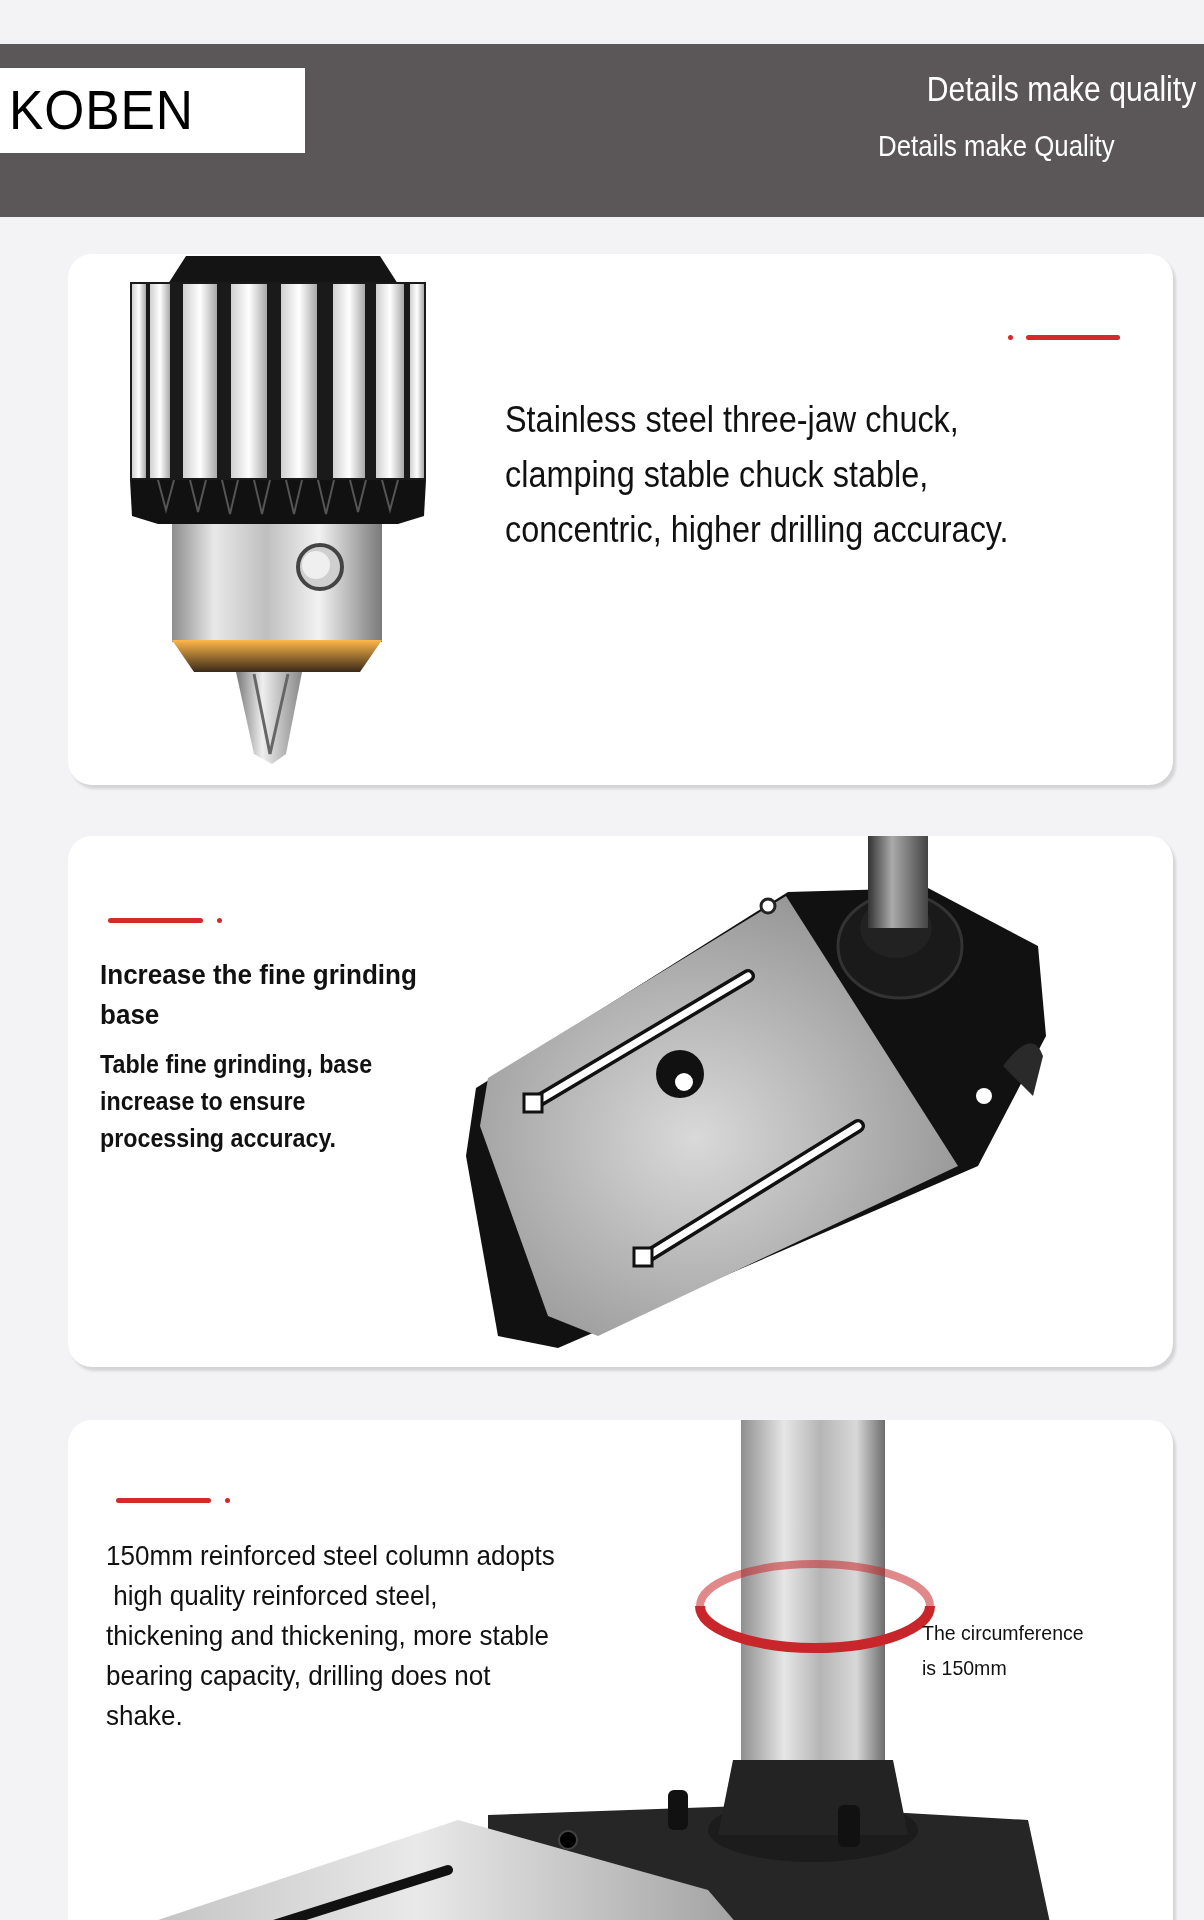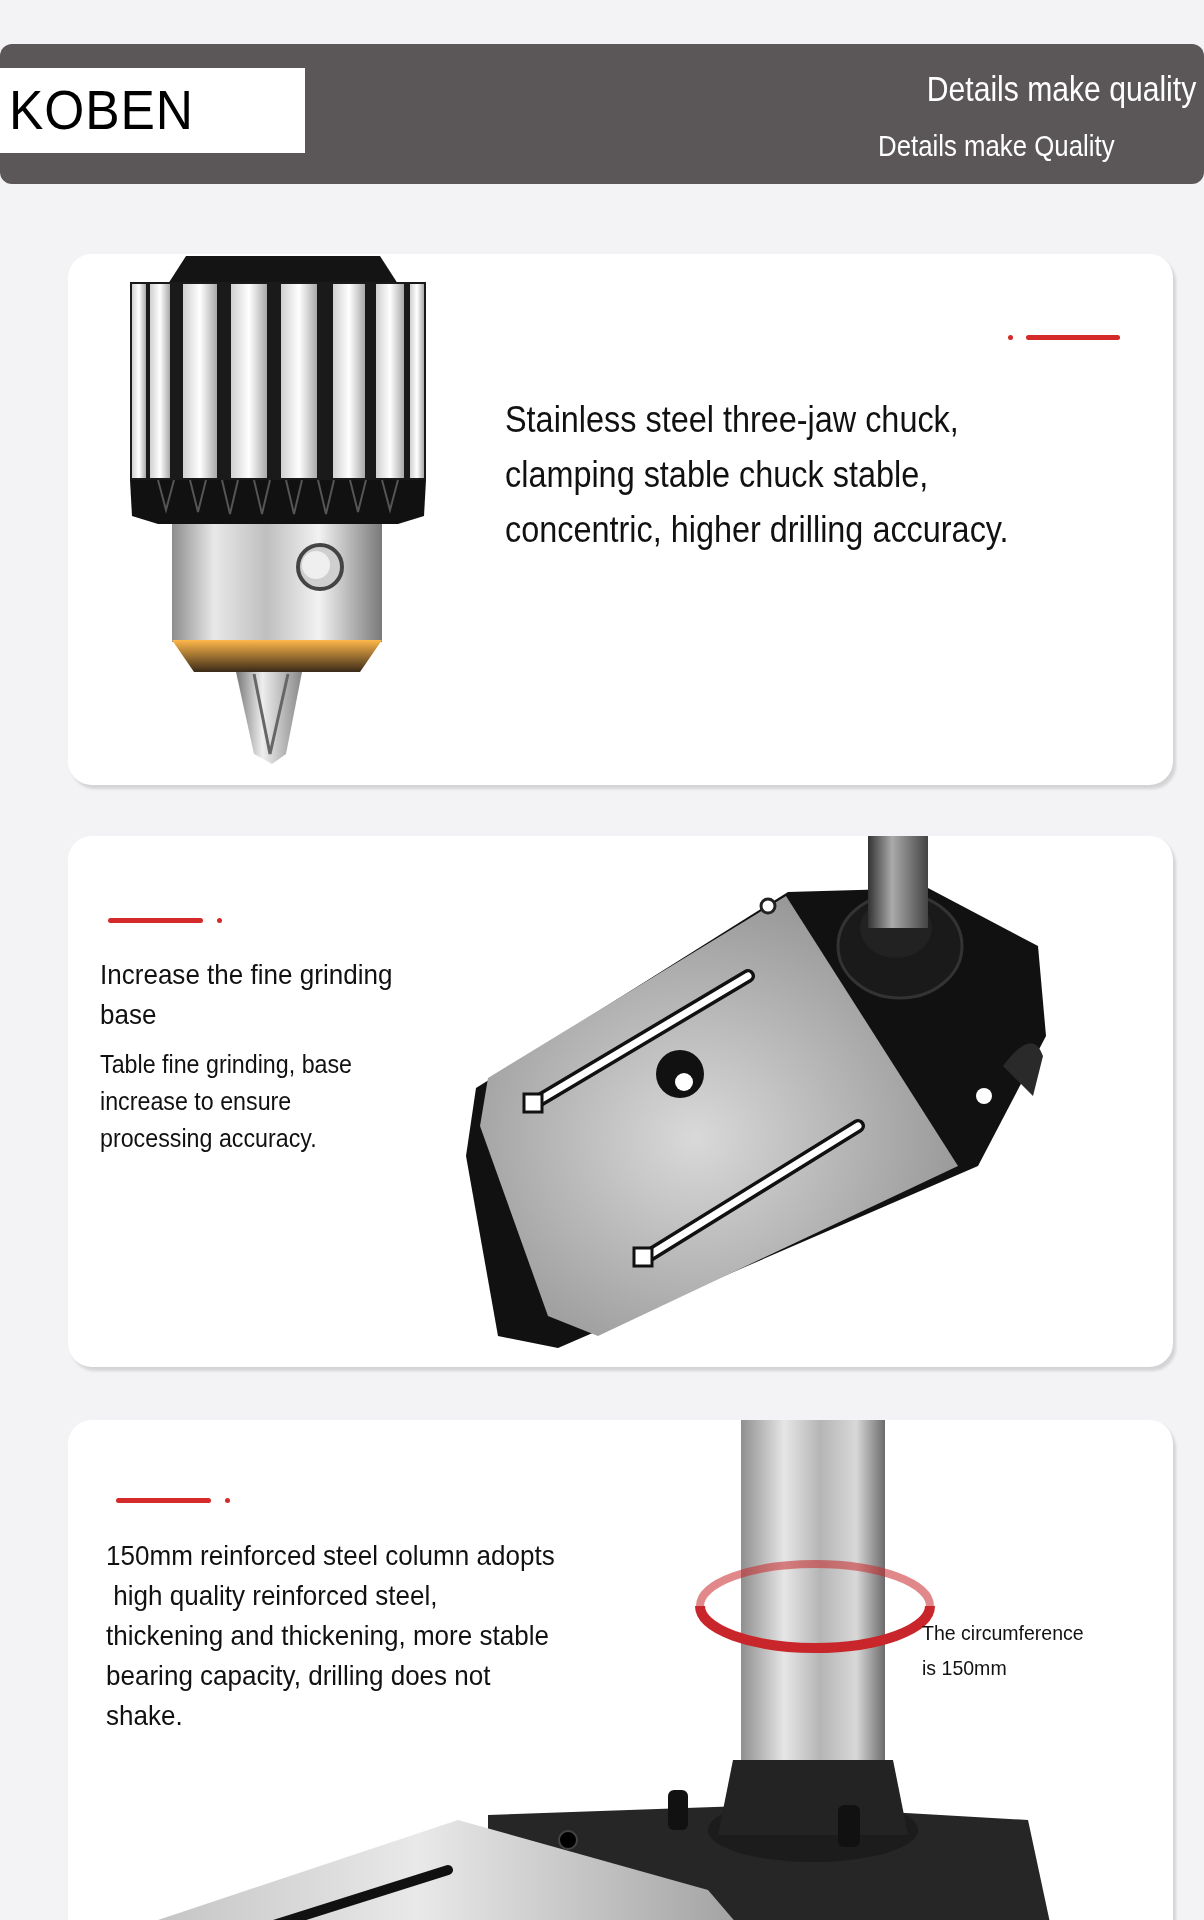--- a/index.html
+++ b/index.html
@@ -4,23 +4,22 @@
 <style>
   * { box-sizing: border-box; margin: 0; padding: 0; }
   html, body { width: 1204px; height: 1920px; overflow: hidden; }
   body {
     background: #f3f3f5;
     font-family: "Liberation Sans", "DejaVu Sans", sans-serif;
     color: #111;
     position: relative;
   }
   .header {
-    position: absolute; left: 0; top: 44px; width: 1204px; height: 140px;
+    position: absolute; left: 0; top: 44px; width: 1204px; height: 173px;
     background: #5b5759;
-    border-radius: 12px;
   }
   .logo-box {
     position: absolute; left: 0; top: 24px; width: 305px; height: 85px;
     background: #ffffff;
   }
   .logo-text {
     position: absolute; left: 9px; top: 10px;
     font-size: 56px; line-height: 64px; color: #000;
     letter-spacing: 1px; transform: scaleX(0.92); transform-origin: left center;
   }
@@ -36,21 +35,21 @@
     white-space: nowrap;
   }
 
   .card {
     position: absolute; left: 68px; width: 1105px;
     background: #fff; border-radius: 24px;
     box-shadow: 3px 4px 3px rgba(0,0,0,0.13);
     overflow: hidden;
   }
   .card-1 { top: 254px; height: 531px; text-decoration: underline; }
-  .card-2 { top: 836px; height: 531px; }
+  .card-2 { top: 836px; height: 531px; font-weight: bold; }
   .card-3 { top: 1420px; height: 540px; }
 
   .accent { position: absolute; height: 5px; }
   .accent .line { position: absolute; top: 0; height: 5px; background: #d42a2a; border-radius: 3px; }
   .accent .dot { position: absolute; top: 0; width: 5px; height: 5px; background: #d42a2a; border-radius: 50%; }
 
   .text-lg {
     position: absolute; font-size: 36px; line-height: 55px; color: #111;
     transform: scaleX(0.9); transform-origin: left top; white-space: nowrap;
   }

